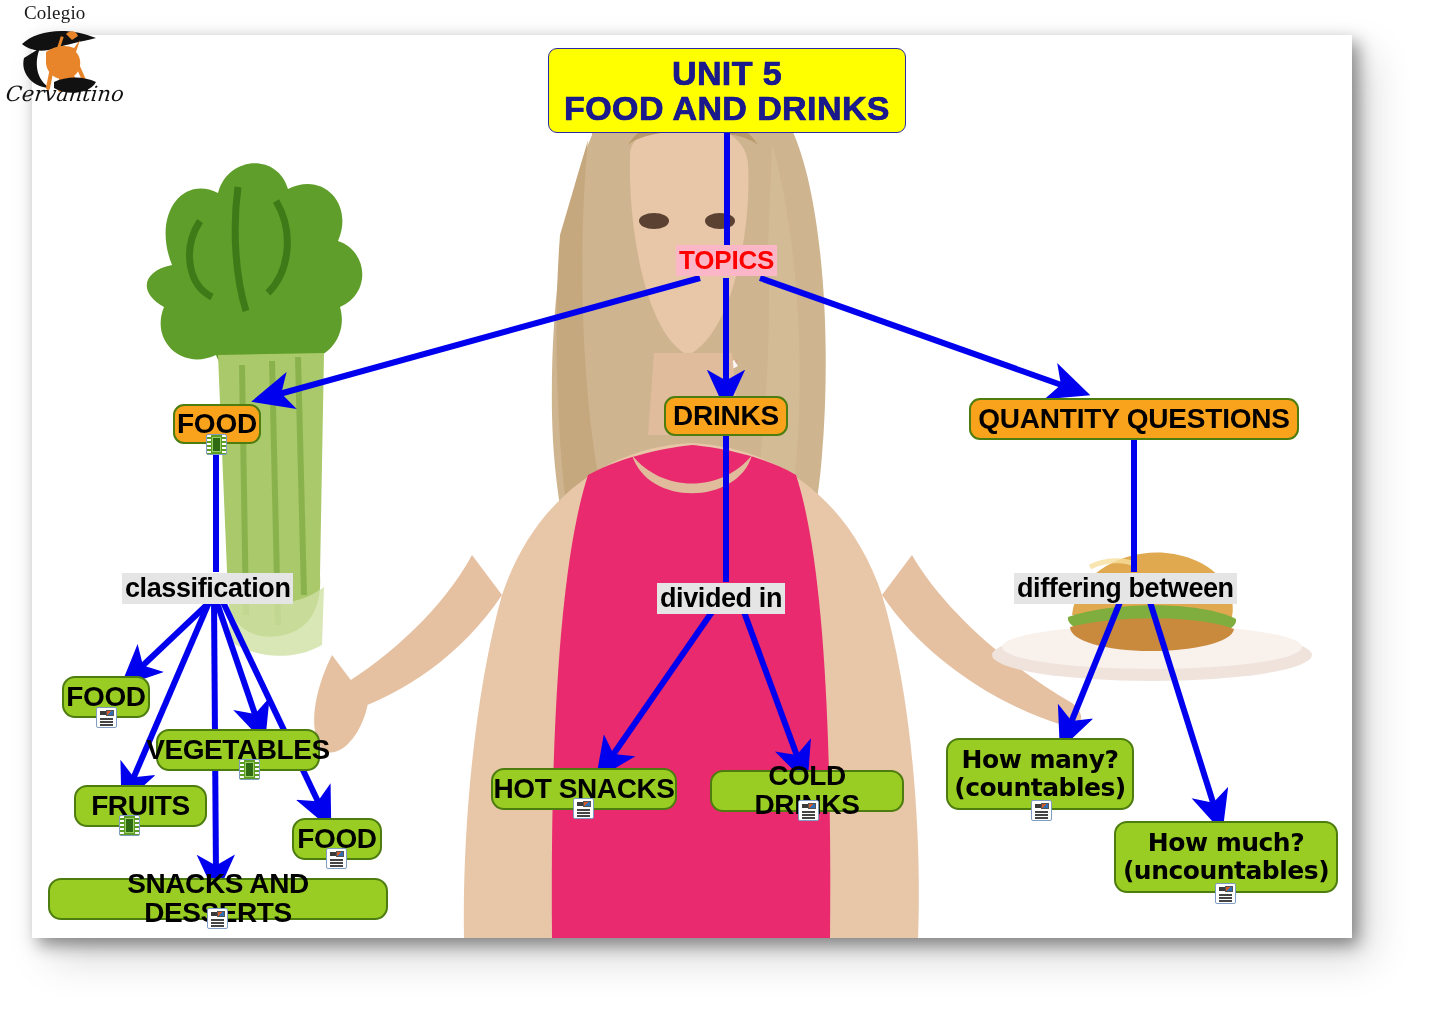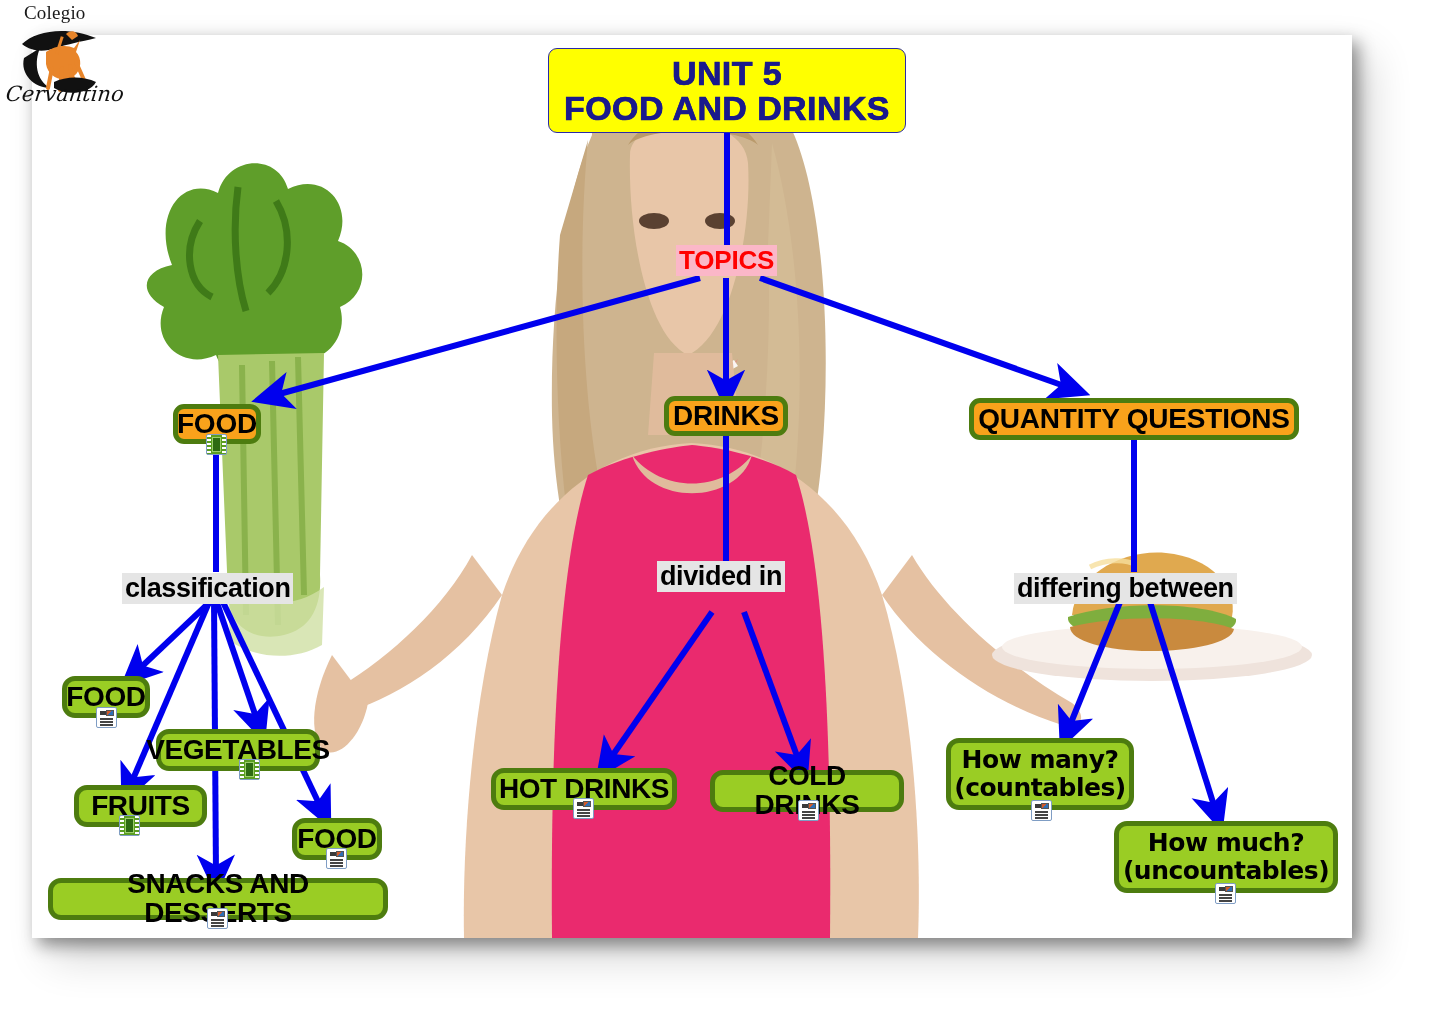--- a/index.html
+++ b/index.html
@@ -71,21 +71,21 @@
 
   
   .node {
     position: absolute;
     z-index: 30;
     display: flex;
     align-items: center;
     justify-content: center;
     text-align: center;
     box-sizing: border-box;
-    border: 5px solid #4d7c0f;
+    border: 2px solid #4d7c0f;
     border-radius: 12px;
     color: #000000;
     font-weight: bold;
     line-height: 1.02;
     white-space: pre-line;
   }
   .node.title {
     background: #ffff00;
     border: 1px solid #2a2aa8;
     border-radius: 9px;
@@ -291,21 +291,21 @@
     <span class="strip-l"></span>
     <span class="frame"></span>
     <span class="strip-r"></span>
   </div>
 
 <div class="node topic" style="left:664px; top:396px; width:124px; height:40px;">DRINKS</div>
 
 <div class="node topic" style="left:969px; top:398px; width:330px; height:42px;">QUANTITY QUESTIONS</div>
 
 <div class="hl cyan" style="left:122px; top:573px;">classification</div>
-<div class="hl cyan" style="left:657px; top:561px;">divided in</div>
+<div class="hl cyan" style="left:657px; top:583px;">divided in</div>
 <div class="hl cyan" style="left:1014px; top:573px;">differing between</div>
 
 <div class="node leaf" style="left:62px; top:676px; width:88px; height:42px;">FOOD</div>
 <div class="badge doc" style="left:96px; top:707px;">
     <span class="thumb"></span>
     <span class="lines"></span>
   </div>
 
 <div class="node leaf" style="left:156px; top:729px; width:164px; height:42px;">VEGETABLES</div>
 <div class="badge film" style="left:239px; top:759px;">
@@ -326,21 +326,21 @@
     <span class="thumb"></span>
     <span class="lines"></span>
   </div>
 
 <div class="node leaf" style="left:48px; top:878px; width:340px; height:42px;">SNACKS AND DESSERTS</div>
 <div class="badge doc" style="left:207px; top:908px;">
     <span class="thumb"></span>
     <span class="lines"></span>
   </div>
 
-<div class="node leaf" style="left:491px; top:768px; width:186px; height:42px;">HOT DRINKS</div>
+<div class="node leaf" style="left:491px; top:768px; width:186px; height:42px;">HOT SNACKS</div>
 <div class="badge doc" style="left:573px; top:798px;">
     <span class="thumb"></span>
     <span class="lines"></span>
   </div>
 
 <div class="node leaf" style="left:710px; top:770px; width:194px; height:42px;">COLD DRINKS</div>
 <div class="badge doc" style="left:798px; top:800px;">
     <span class="thumb"></span>
     <span class="lines"></span>
   </div>

